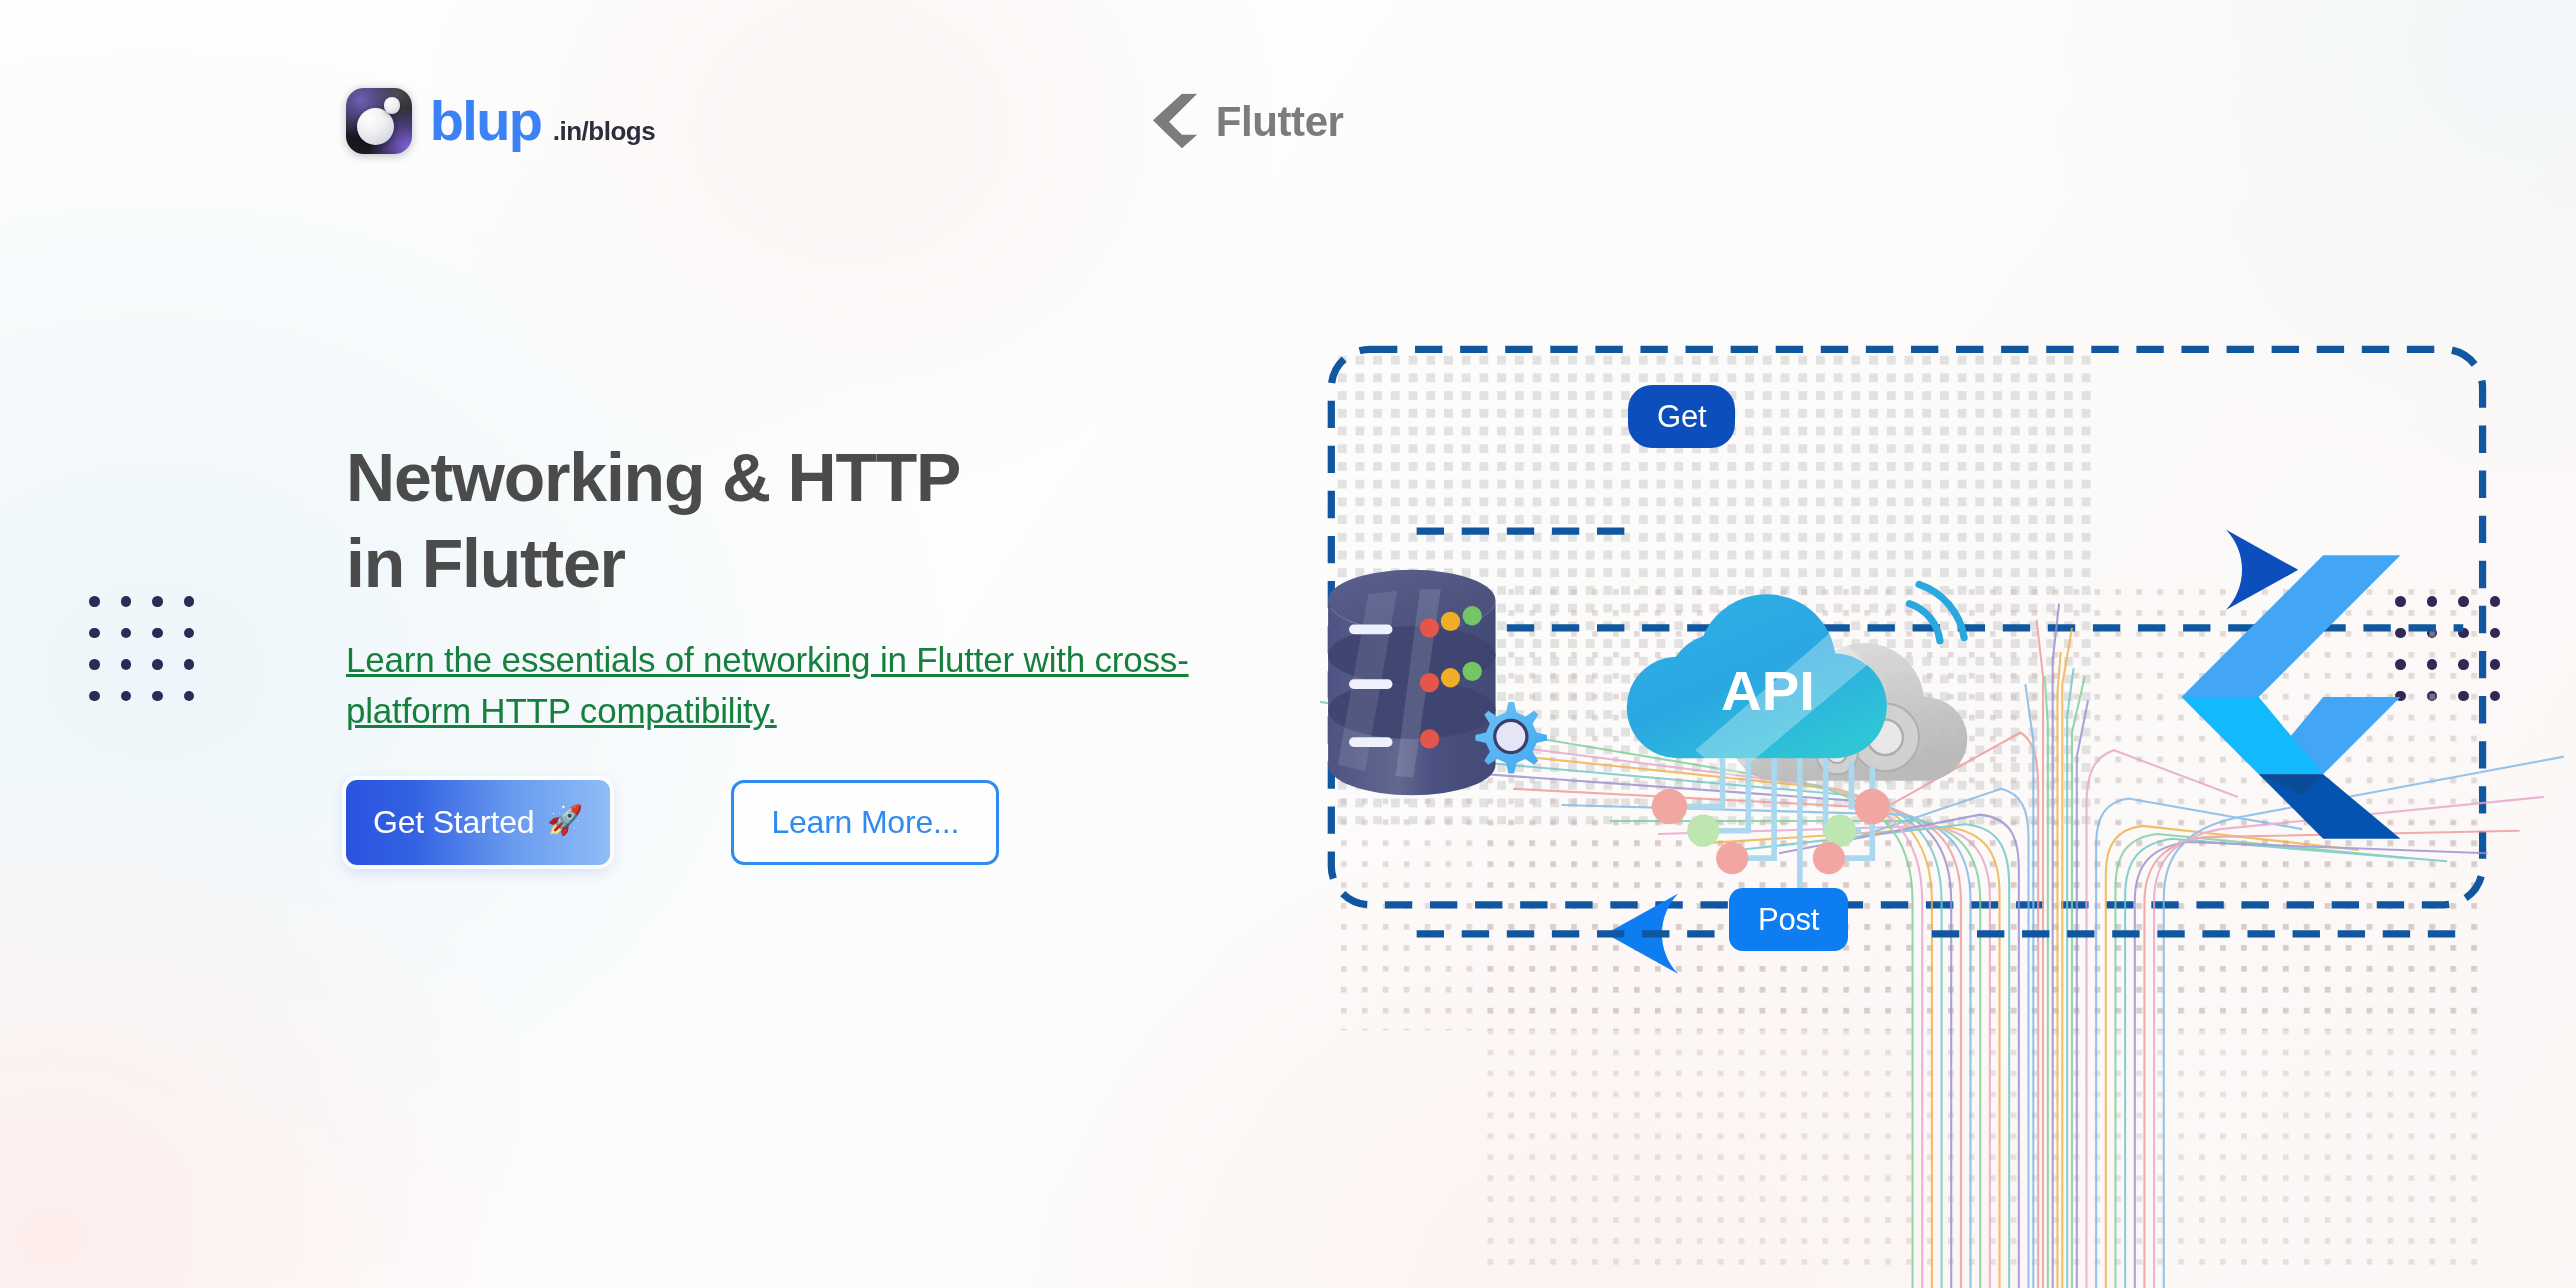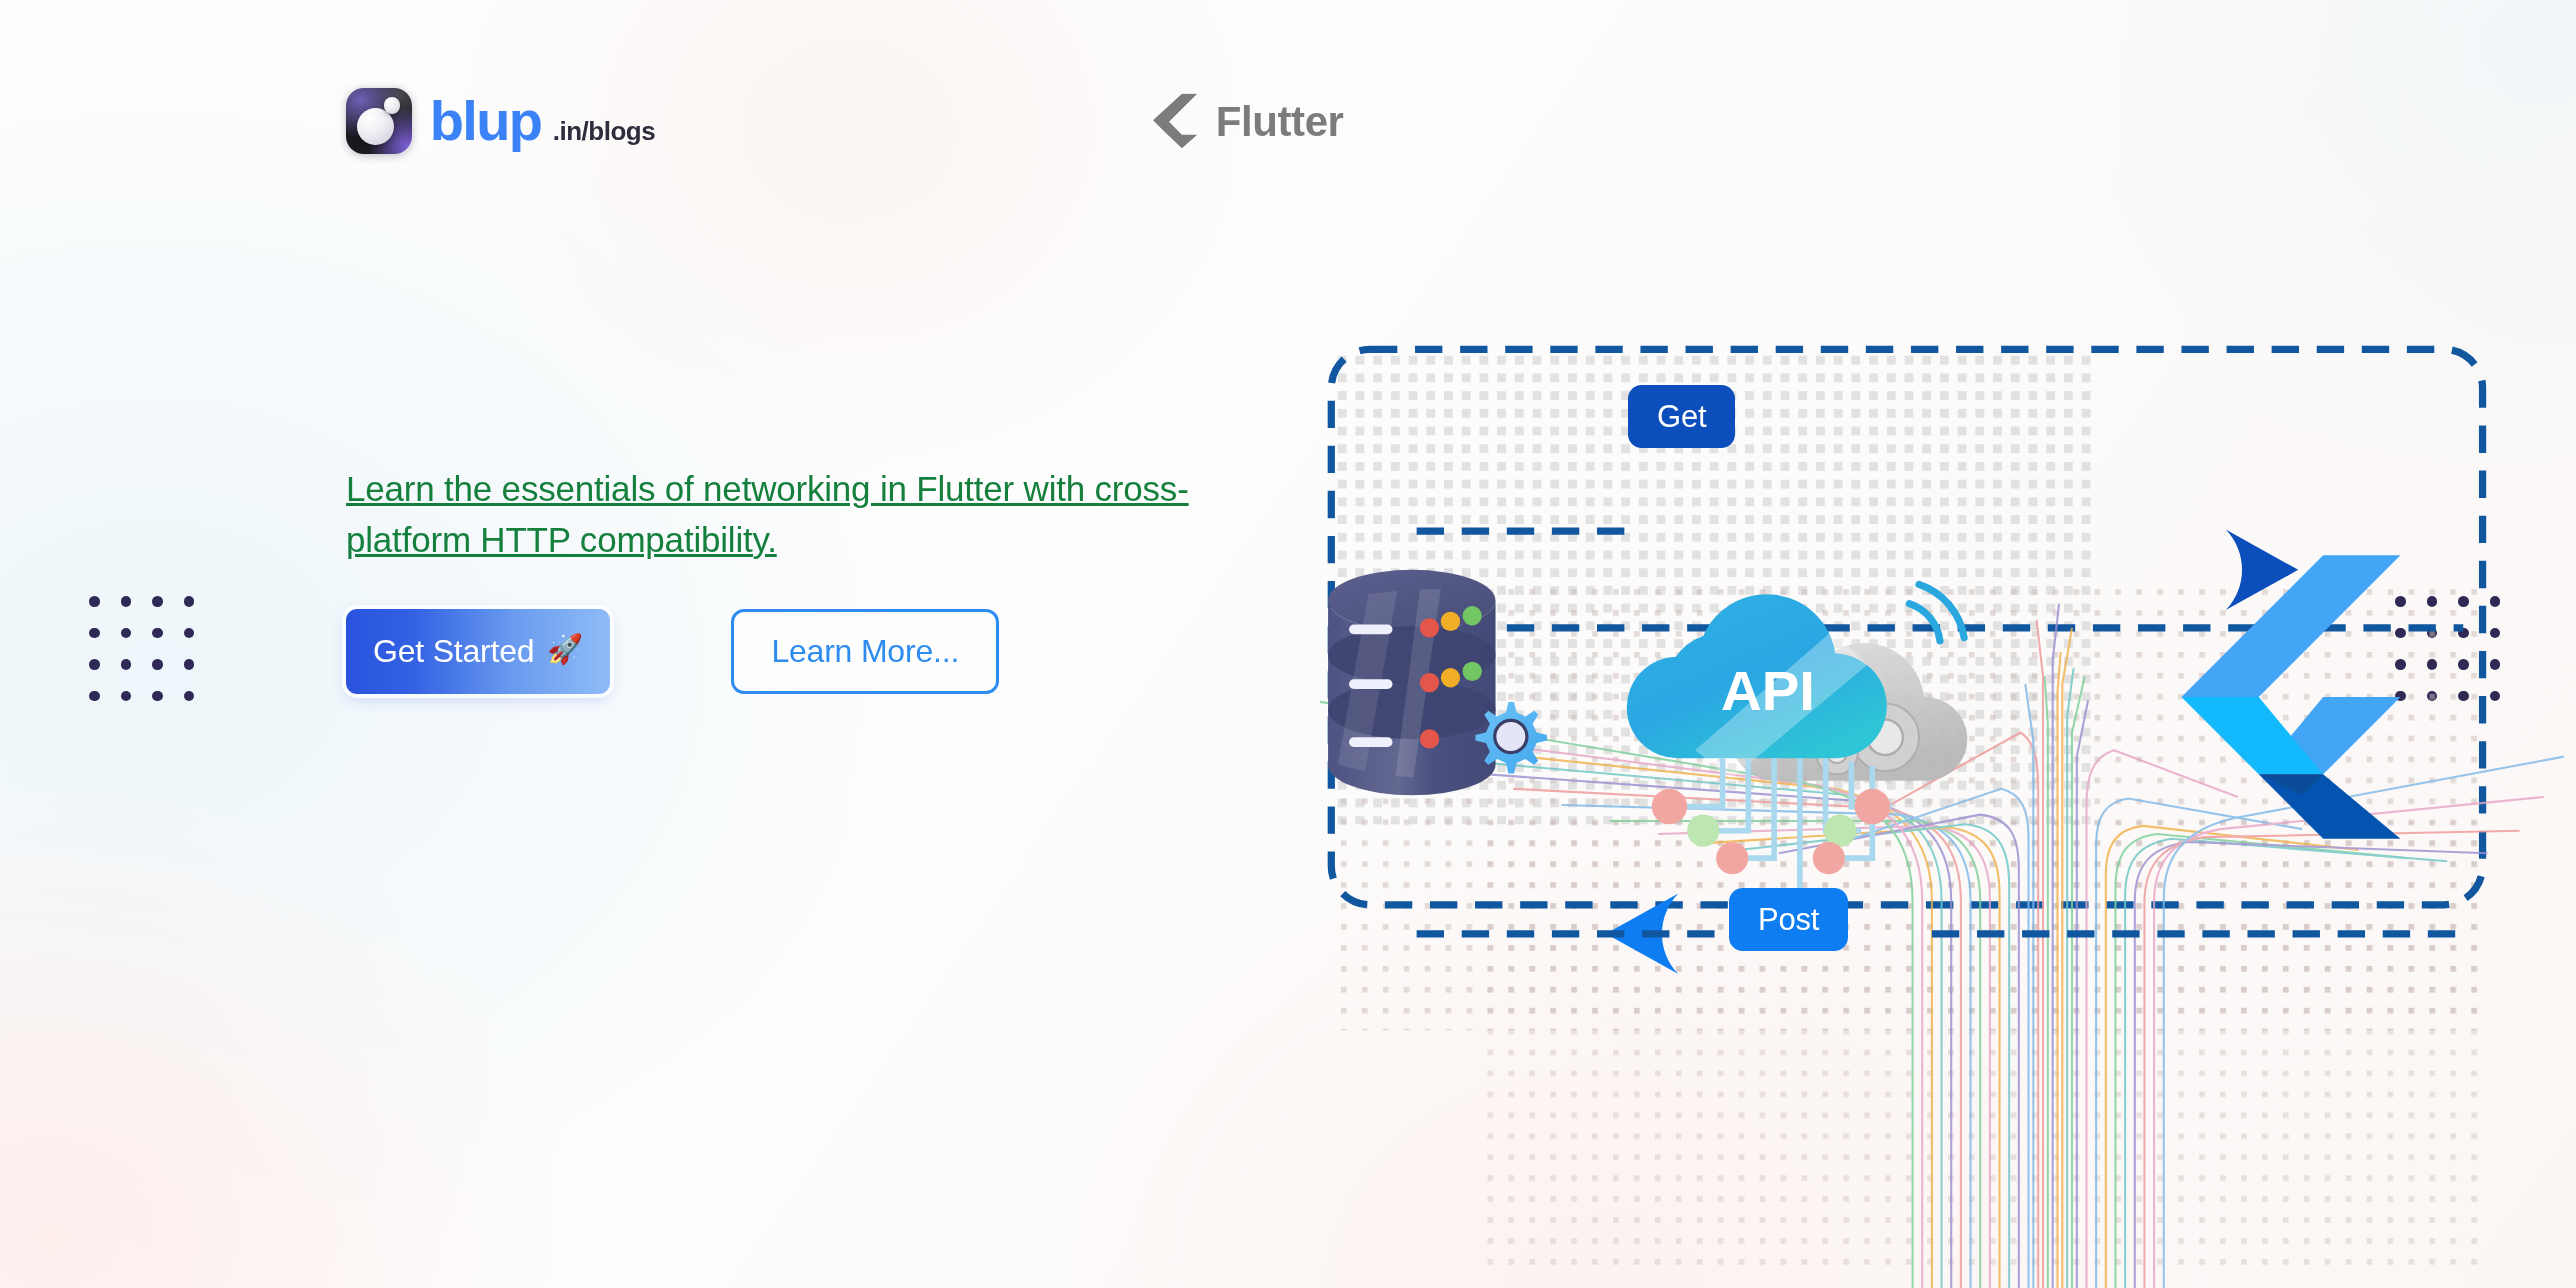--- a/index.html
+++ b/index.html
@@ -91,21 +91,21 @@
 
   
   .illus { position:absolute; left:1320px; top:338px; width:1256px; height:950px; }
   .illus > svg { position:absolute; left:0; top:0; }
 
   .badge {
     position:absolute; display:flex; align-items:center; justify-content:center;
     height:63px; padding:0 29px; border-radius:13.7px; color:#fff;
     font-size:31px; font-weight:400; letter-spacing:-0.2px; line-height:1;
   }
-  .badge-get  { left:308px; top:47px;  background:#0b4ebc; }
+  .badge-get  { left:308px; top:47px;  background:#0b4ebc;border-radius:24px; }
   .badge-post { left:409px; top:550px; background:#0f7df2; }
 </style>
 </head>
 <body>
 
 <div id="banner">
 
   <div class="bg-wash bg-a"></div>
   <div class="bg-wash bg-b"></div>
   <div class="bg-wash bg-c"></div>
@@ -165,20 +165,24 @@
       <i></i>
       <i></i>
       <i></i>
       <i></i>
       <i></i>
       <i></i>
       <i></i>
   </div>
 
   <div class="copy">
+    <h1 class="headline">
+      <span>Networking &amp; HTTP</span>
+      <span class="l2">in Flutter</span>
+    </h1>
     <p class="subcopy">Learn the essentials of networking in Flutter with cross-platform HTTP compatibility.</p>
 
     <div class="cta-row">
       <button class="btn-primary">
         <span>Get Started</span>
         <span class="rocket">🚀</span>
       </button>
       <button class="btn-outline">
         <span>Learn More...</span>
       </button>

